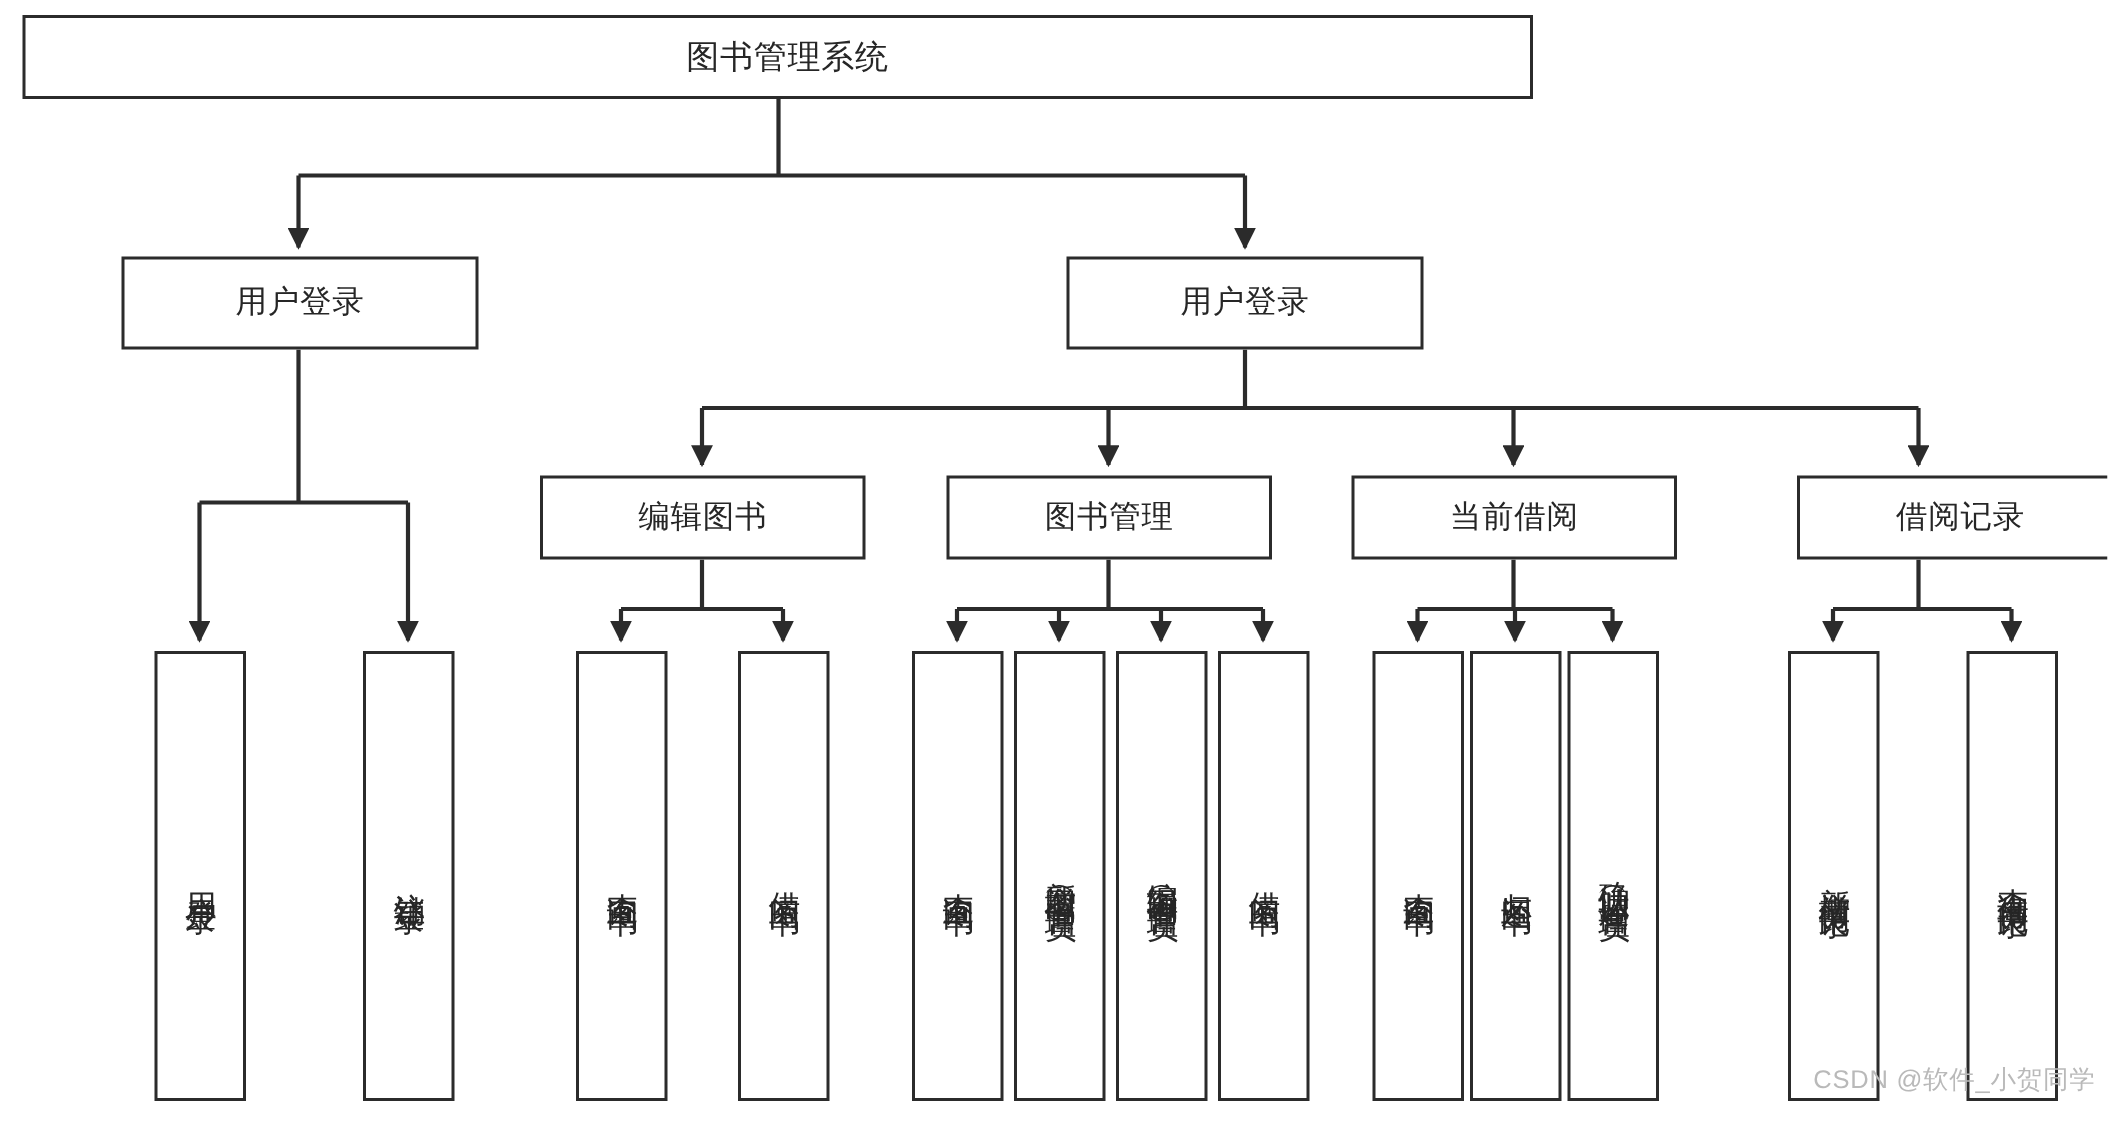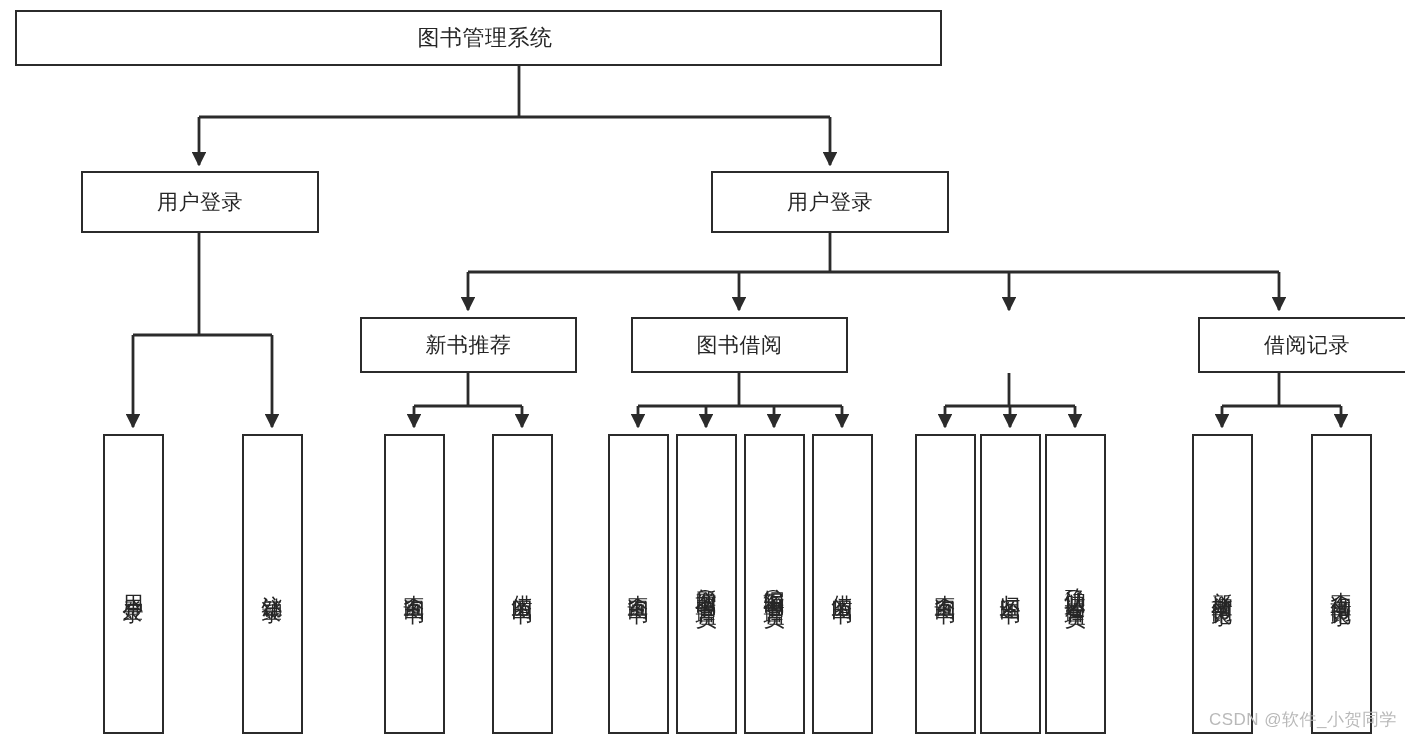--- a/index.html
+++ b/index.html
@@ -118,36 +118,39 @@
       <path d="M 1010 406 L 1010 427" marker-end="url(#arrow)"></path>
       <path d="M 1075 406 L 1075 427" marker-end="url(#arrow)"></path>
 
       <path d="M 1279 373 L 1279 406"></path>
       <path d="M 1222 406 L 1341 406"></path>
       <path d="M 1222 406 L 1222 427" marker-end="url(#arrow)"></path>
       <path d="M 1341 406 L 1341 427" marker-end="url(#arrow)"></path>
     </g>
   </svg>
 
-  <div class="node horiz root" style="left:15px; top:10px; width:927px; height:56px;padding-left:13px;">
+  <div class="node horiz root" style="left:15px; top:10px; width:1007px; height:56px;padding-left:13px;">
     <span>图书管理系统</span>
   </div>
 
   <div class="node horiz" style="left:81px; top:171px; width:238px; height:62px;">
     <span>用户登录</span>
   </div>
   <div class="node horiz" style="left:711px; top:171px; width:238px; height:62px;">
     <span>用户登录</span>
   </div>
 
   <div class="node horiz" style="left:360px; top:317px; width:217px; height:56px;">
-    <span>新书推荐</span>
+    <span>编辑图书</span>
   </div>
   <div class="node horiz" style="left:631px; top:317px; width:217px; height:56px;">
-    <span>图书借阅</span>
+    <span>图书管理</span>
+  </div>
+  <div class="node horiz" style="left:901px; top:317px; width:217px; height:56px;">
+    <span>当前借阅</span>
   </div>
   <div class="node horiz" style="left:1170px; top:317px; width:218px; height:56px;margin-left:28px;">
     <span>借阅记录</span>
   </div>
 
   <div class="node vert" style="left:103px; top:434px; width:61px; height:300px;">
     <span class="vlabel">用户登录</span>
   </div>
   <div class="node vert" style="left:242px; top:434px; width:61px; height:300px;">
     <span class="vlabel">注销登录</span>

